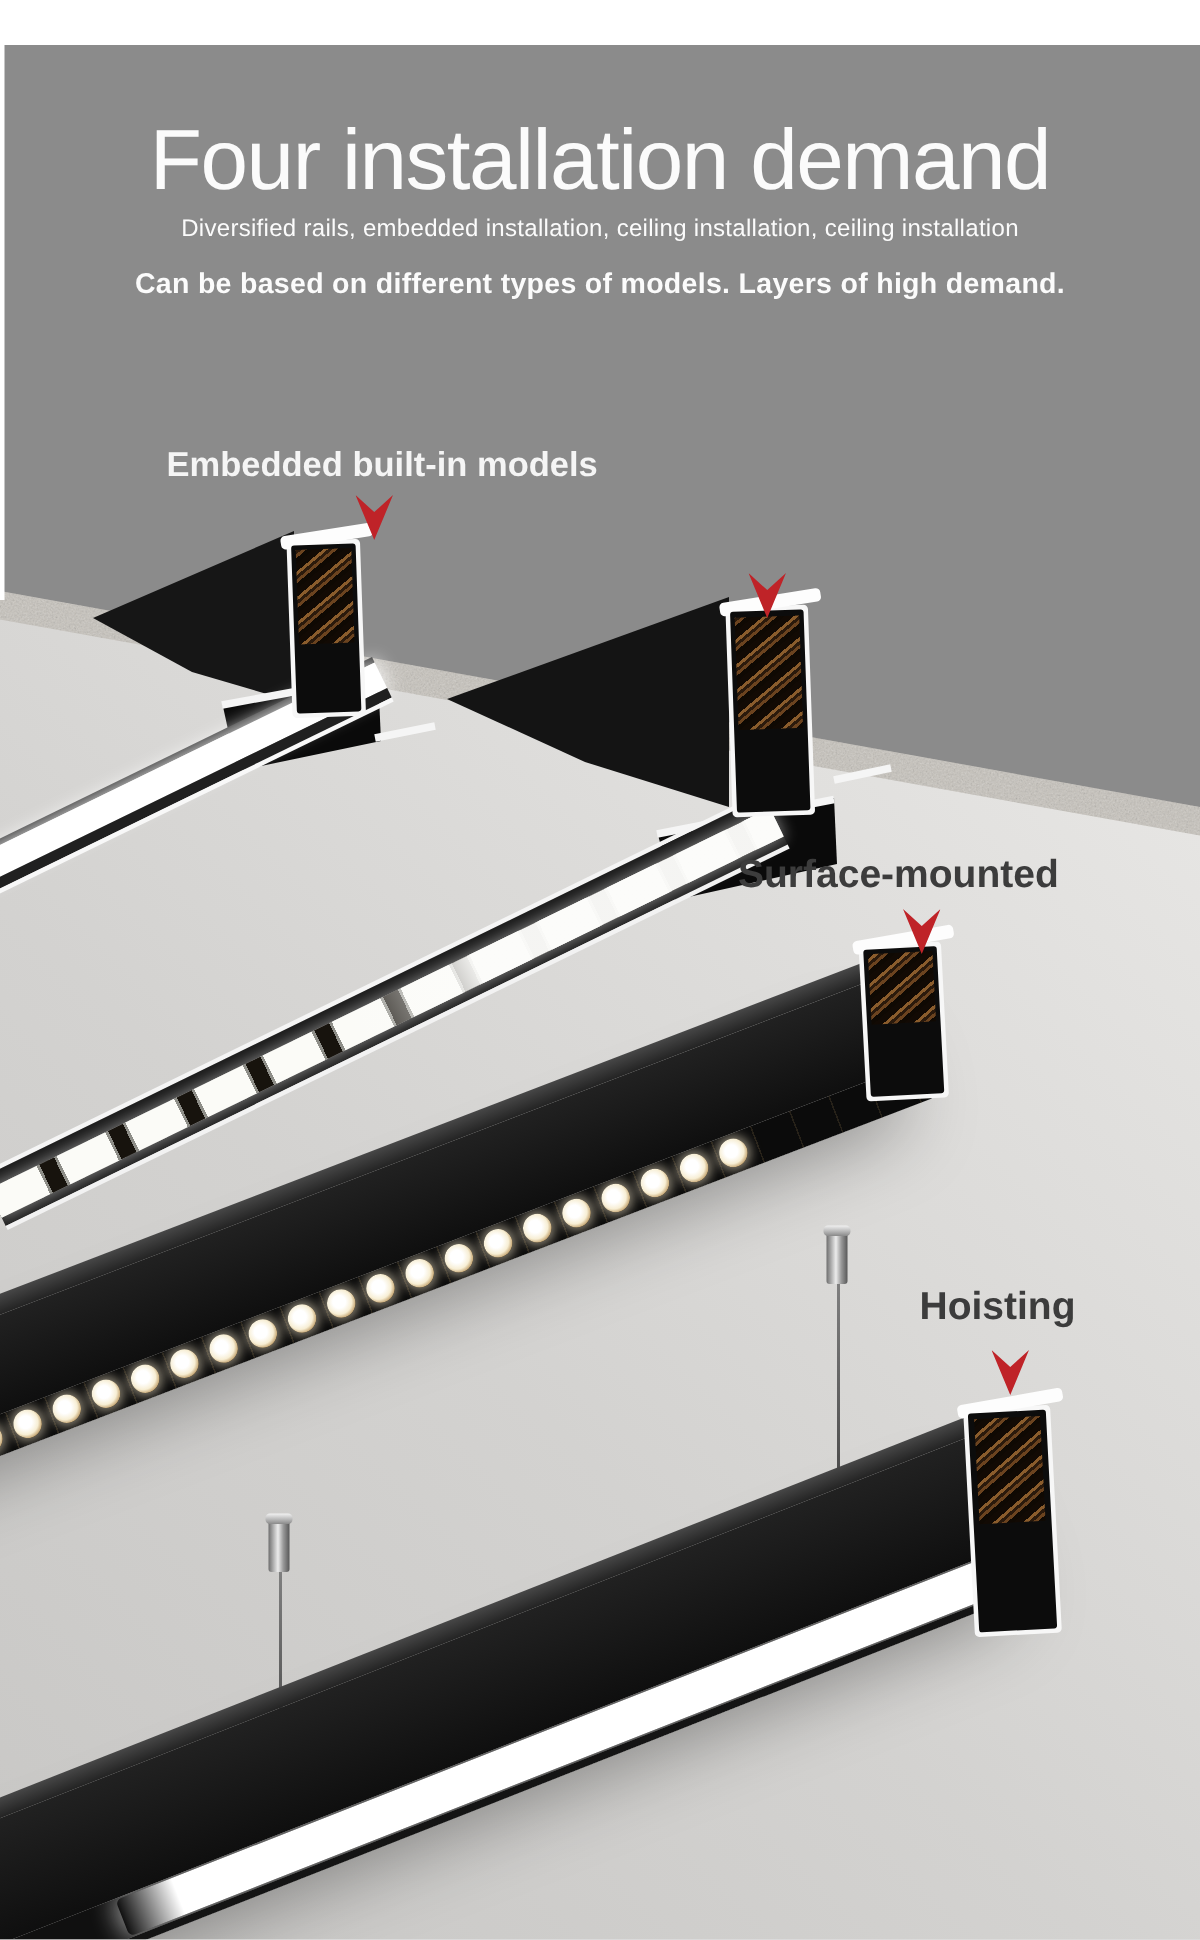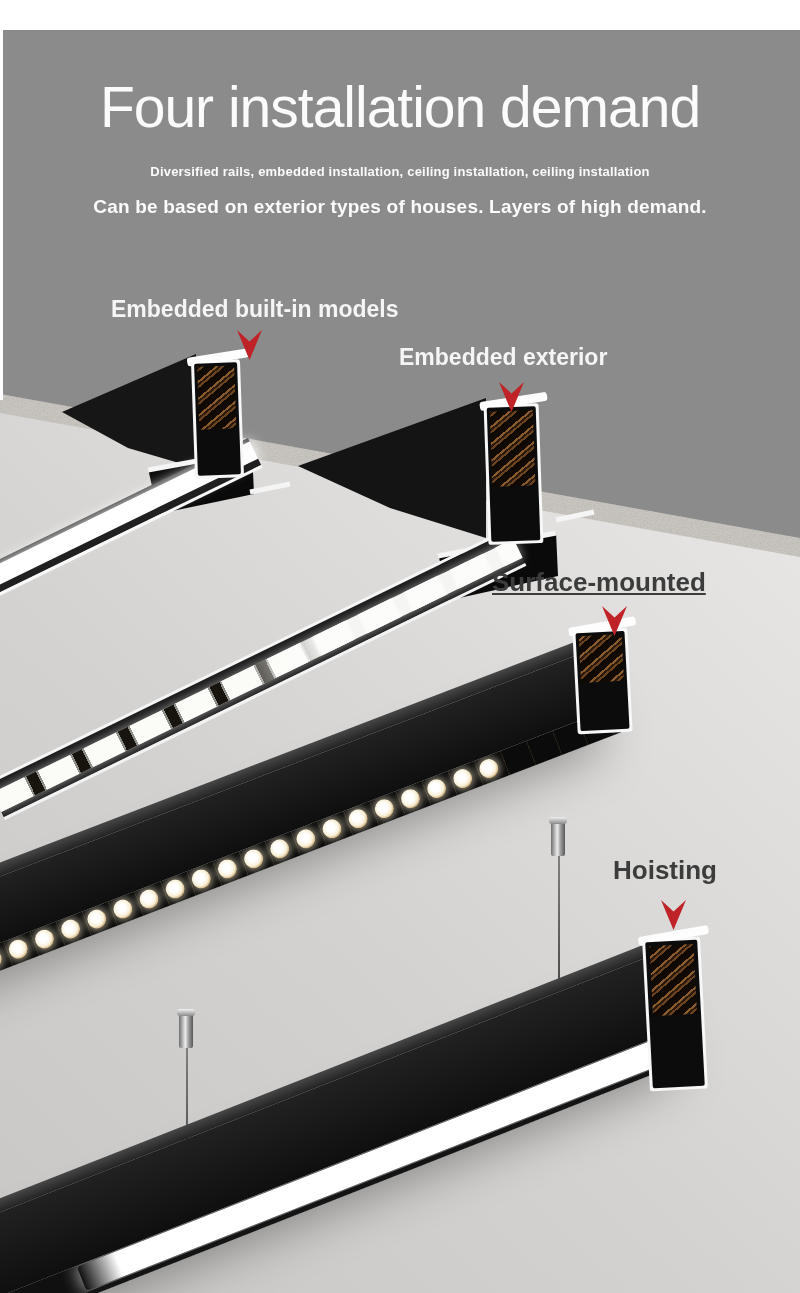--- a/index.html
+++ b/index.html
@@ -4,21 +4,21 @@
 <style>
   html,body{margin:0;padding:0;background:#ffffff;}
   .canvas{position:relative;width:800px;height:1293px;overflow:hidden;background:#ffffff;
           font-family:"Liberation Sans",sans-serif;}
   .canvas *{box-sizing:border-box;}
   .bg-svg{position:absolute;left:0;top:0;z-index:0;}
 
   
   .hdr{position:absolute;left:0;top:30px;width:800px;text-align:center;z-index:2;color:#fbfbfb;}
   .hdr-title{margin-top:48px;font-size:57px;font-weight:400;letter-spacing:-1px;line-height:1.05;}
-  .hdr-sub{margin-top:26px;font-size:13px;font-weight:700;letter-spacing:0.2px;}
+  .hdr-sub{margin-top:6px;font-size:16px;font-weight:400;letter-spacing:0.2px;}
   .hdr-sub2{margin-top:17px;font-size:19px;font-weight:600;letter-spacing:0.2px;}
 
   
   .scene-label{position:absolute;z-index:9;font-weight:600;white-space:nowrap;}
   .lab-light{color:#f5f5f5;font-size:23px;}
   .lab-dark{color:#3c3c3c;font-size:26px;}
   .arrow{position:absolute;z-index:9;width:25px;height:30px;background:#bf2328;
          clip-path:polygon(0 0,50% 38%,100% 0,50% 100%);}
 
   
@@ -111,21 +111,21 @@
     <line x1="250" y1="492" x2="290" y2="484" stroke="#f5f5f5" stroke-width="5"></line>
     <line x1="438" y1="556" x2="556" y2="533" stroke="#f5f5f5" stroke-width="5"></line>
     <line x1="556" y1="520" x2="594" y2="512" stroke="#f5f5f5" stroke-width="5"></line>
   </svg>
 
   <div class="left-margin"></div>
 
   <div class="hdr">
     <div class="hdr-title">Four installation demand</div>
     <div class="hdr-sub">Diversified rails, embedded installation, ceiling installation, ceiling installation</div>
-    <div class="hdr-sub2">Can be based on exterior types of houses. Layers of high demand.</div>
+    <div class="hdr-sub2">Can be based on different types of models. Layers of high demand.</div>
   </div>
 
   <div class="rstrip" style="right:552px;top:438px;width:330px;transform:rotate(-26deg);">
     <div class="rA1"></div>
     <div class="rA2"></div>
     <div class="rA3"></div>
     <div class="rA4"></div>
   </div>
 
   <div class="rstrip" style="right:292px;top:528px;width:580px;transform:rotate(-26deg);">
@@ -197,22 +197,21 @@
 
   <div class="pillar capEnd" style="left:646px;top:938px;width:58px;height:152px;transform:rotate(-3deg);z-index:6;">
     <div class="inner">
       <div class="stripes"></div>
     </div>
   </div>
 
   <div class="scene-label lab-light" style="left:90px;top:296px;margin-left:21px;">Embedded built-in models</div>
   <div class="arrow" style="left:237px;top:330px;"></div>
 
-  <div class="scene-label lab-light" style="left:399px;top:344px;">Embedded exterior</div>
   <div class="arrow" style="left:499px;top:382px;"></div>
 
-  <div class="scene-label lab-dark" style="left:492px;top:567px;text-decoration:underline;">Surface-mounted</div>
+  <div class="scene-label lab-dark" style="left:492px;top:567px;">Surface-mounted</div>
   <div class="arrow" style="left:602px;top:606px;"></div>
 
   <div class="scene-label lab-dark" style="left:613px;top:855px;">Hoisting</div>
   <div class="arrow" style="left:661px;top:900px;"></div>
 
 </div>
 
 </body></html>

